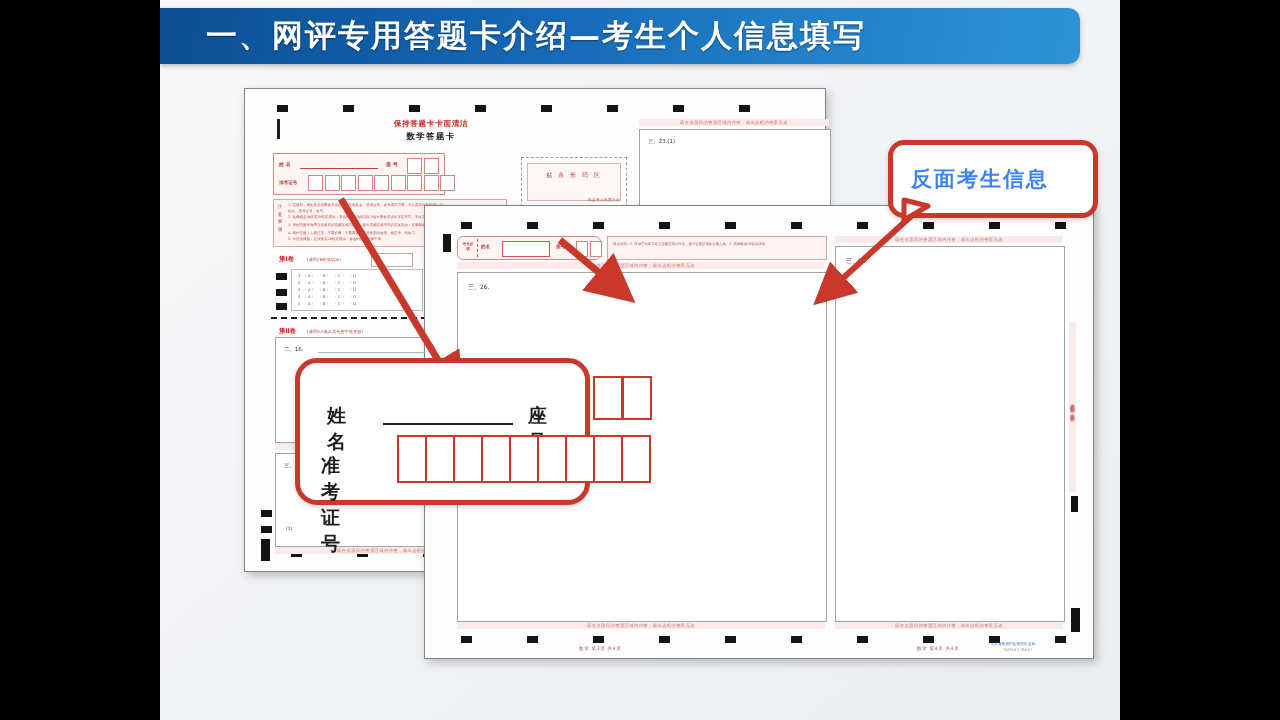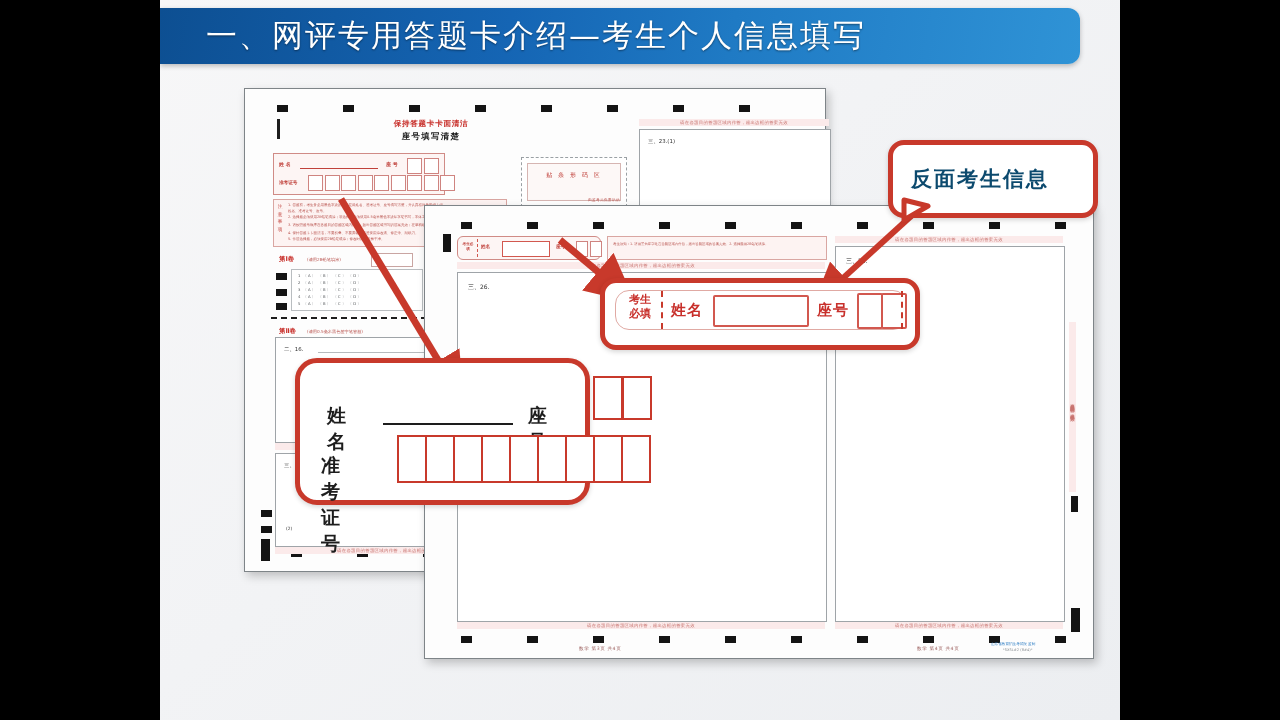--- a/index.html
+++ b/index.html
@@ -9,21 +9,21 @@
 
   
   #slide{position:absolute;left:160px;top:0;width:960px;height:720px;
          background:linear-gradient(140deg,#f7f7f8 0%,#f2f3f5 45%,#eceef1 100%);overflow:hidden;}
 
   
   #titlebar{position:absolute;left:0;top:8px;width:920px;height:56px;
             background:linear-gradient(100deg,#0d4f92 0%,#1565b4 38%,#1f7ac4 62%,#2f93d6 100%);
             border-radius:0 12px 12px 0;box-shadow:0 2px 5px rgba(0,0,0,.25);}
   #titlebar .ttxt{position:absolute;left:46px;top:50%;transform:translateY(-50%);
-            color:#fff;font-size:31px;font-weight:normal;letter-spacing:2px;white-space:nowrap;
+            color:#fff;font-size:31px;font-weight:bold;letter-spacing:2px;white-space:nowrap;
             text-shadow:0 1px 2px rgba(0,0,0,.45);font-family:"DejaVu Sans",sans-serif;}
 
   
   .sheet{position:absolute;background:#fdfdfd;border:1.5px solid #7e8488;
          box-shadow:3px 4px 9px rgba(0,0,0,.22);}
   .sheet .inner{position:absolute;inset:6px;}
 
   
   .tmark{position:absolute;background:#141414;}
   .tmark.h{width:11px;height:7px;}
@@ -87,21 +87,21 @@
   .bigfield .lbl{position:absolute;color:#1d1d1d;font-weight:bold;font-family:"DejaVu Sans",sans-serif;}
   .bigfield .uline{position:absolute;border-bottom:2px solid #1d1d1d;}
   .bigcell{position:absolute;border:2px solid #c8392b;background:#fff;}
 
   .redfield .lbl{color:#c8302b;font-weight:bold;font-family:"DejaVu Sans",sans-serif;position:absolute;}
   .redfield .bx{position:absolute;border:2px solid #d2584f;background:#fff;border-radius:2px;}
   .vdash{position:absolute;border-left:2px dashed #c8392b;}
 
   svg.arrow{position:absolute;overflow:visible;}
 
-  .calloutlabel{position:absolute;color:#0c4a6e;font-size:21px;font-weight:bold;letter-spacing:2px;
+  .calloutlabel{position:absolute;color:#3b82f6;font-size:21px;font-weight:bold;letter-spacing:2px;
         white-space:nowrap;font-family:"DejaVu Sans",sans-serif;}
 
   .logo{position:absolute;color:#2f7ec4;font-size:3.6px;white-space:nowrap;
         font-family:"DejaVu Sans",sans-serif;}
 </style>
 </head>
 <body>
 
 <div id="stage">
   <div id="slide">
@@ -124,21 +124,21 @@
         <div class="tmark big" style="left:26px;top:24px;width:3px;height:20px;background:#1d1d1d;"></div>
 
         <div class="tmark h" style="left:10px;top:415px;"></div>
         <div class="tmark h" style="left:10px;top:431px;"></div>
         <div class="tmark big" style="left:10px;top:444px;"></div>
         <div class="tmark h" style="left:40px;top:455px;"></div>
         <div class="tmark h" style="left:106px;top:455px;"></div>
         <div class="tmark h" style="left:172px;top:455px;"></div>
 
         <div class="hdr1" style="left:40px;width:280px;">保持答题卡卡面清洁</div>
-        <div class="hdr2" style="left:40px;width:280px;">座号填写清楚</div>
+        <div class="hdr2" style="left:40px;width:280px;">数学答题卡</div>
 
         <div class="infobox" style="left:22px;top:58px;width:170px;height:40px;">
           <div class="infolbl" style="left:5px;top:7px;font-size:5px;">姓 名</div>
           <div style="position:absolute;left:26px;top:14px;width:78px;border-bottom:.8px solid #c0403a;"></div>
           <div class="infolbl" style="left:112px;top:7px;font-size:5px;">座 号</div>
           <div class="cellrow" style="left:133px;top:4px;">
             <i style="width:13px;height:14px;"></i>
             <i style="width:13px;height:14px;margin-left:2px;"></i>
           </div>
           <div class="infolbl" style="left:5px;top:26px;font-size:4.6px;">准考证号</div>
@@ -303,34 +303,20 @@
         <div class="bigcell" style="left:153px;top:72px;width:26px;height:44px;"></div>
         <div class="bigcell" style="left:181px;top:72px;width:26px;height:44px;"></div>
         <div class="bigcell" style="left:209px;top:72px;width:26px;height:44px;"></div>
         <div class="bigcell" style="left:237px;top:72px;width:26px;height:44px;"></div>
         <div class="bigcell" style="left:265px;top:72px;width:26px;height:44px;"></div>
         <div class="bigcell" style="left:293px;top:72px;width:26px;height:44px;"></div>
         <div class="bigcell" style="left:321px;top:72px;width:26px;height:44px;"></div>
       </div>
     </div>
 
-    <div class="callout" style="left:440px;top:278px;width:310px;height:62px;border-radius:16px;">
-      <div class="redfield">
-        <div style="position:absolute;left:10px;top:7px;width:290px;height:38px;border:1.5px solid #e0a9a3;border-radius:14px;"></div>
-        <div class="lbl" style="left:18px;top:10px;font-size:11px;line-height:14px;width:34px;text-align:center;">考生</div>
-        <div class="lbl" style="left:18px;top:24px;font-size:11px;line-height:14px;width:34px;text-align:center;">必填</div>
-        <div class="vdash" style="left:56px;top:8px;height:38px;"></div>
-        <div class="lbl" style="left:66px;top:18px;font-size:15px;letter-spacing:1px;">姓名</div>
-        <div class="bx" style="left:108px;top:12px;width:92px;height:28px;"></div>
-        <div class="lbl" style="left:212px;top:18px;font-size:15px;letter-spacing:1px;">座号</div>
-        <div class="bx" style="left:252px;top:10px;width:22px;height:32px;"></div>
-        <div class="bx" style="left:276px;top:10px;width:22px;height:32px;"></div>
-        <div class="vdash" style="left:296px;top:8px;height:38px;"></div>
-      </div>
-    </div>
 
     <div class="callout" style="left:728px;top:140px;width:200px;height:68px;border-radius:16px;">
       <div class="calloutlabel" style="left:18px;top:20px;">反面考生信息</div>
     </div>
     <svg class="arrow" style="left:728px;top:200px;width:120px;height:30px;">
       <path d="M16,0 L16,20 L40,6 Z" fill="#fff" stroke="#c8392b" stroke-width="5" stroke-linejoin="round"></path>
     </svg>
 
   </div>
 </div>

